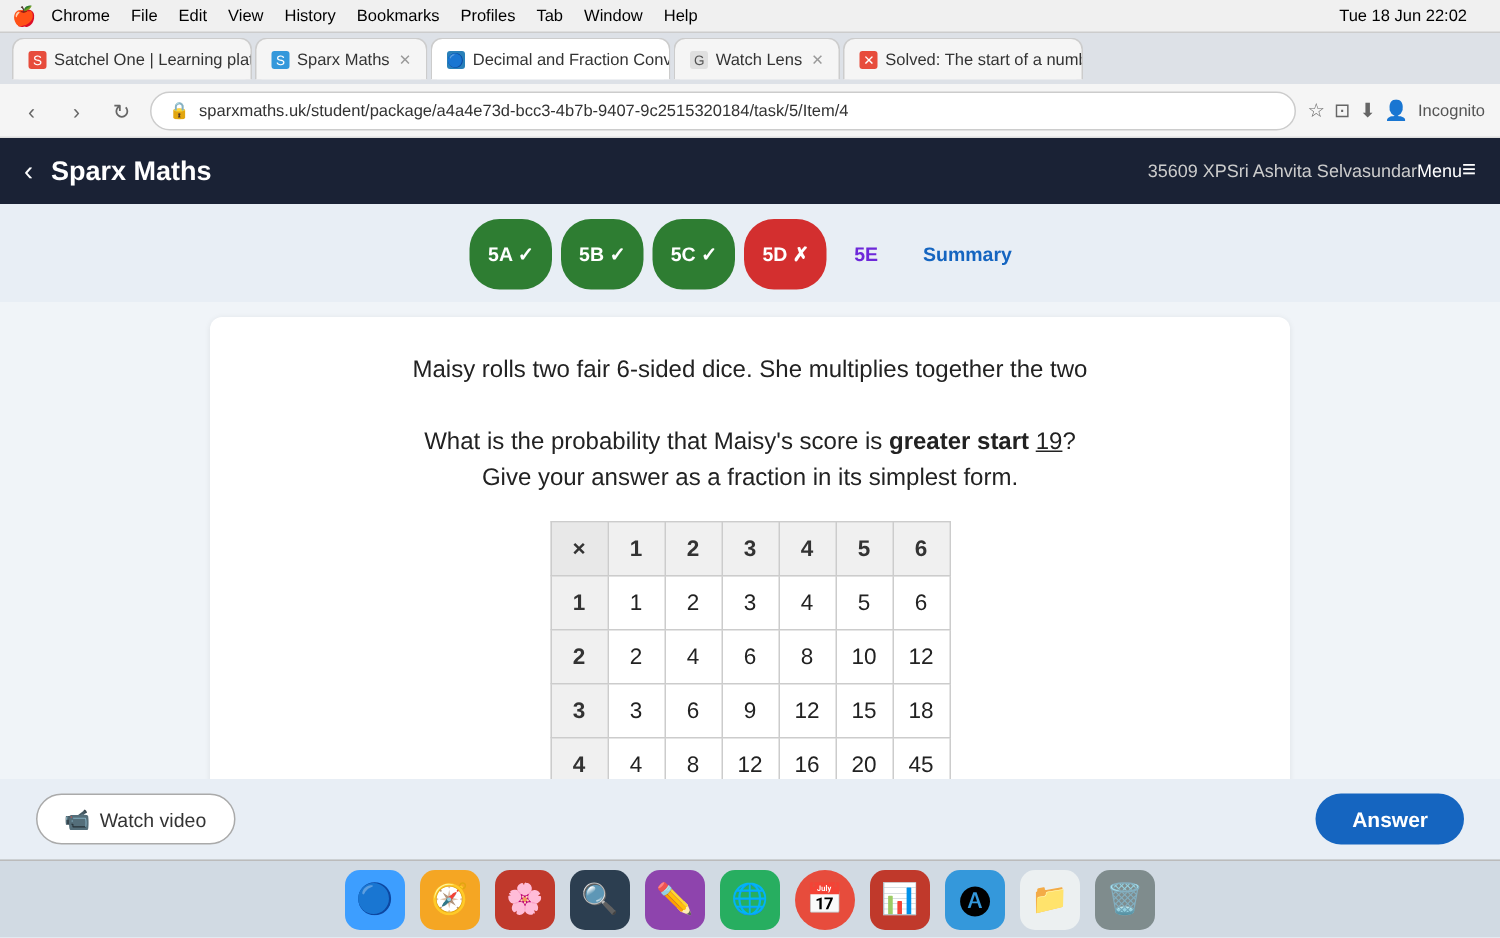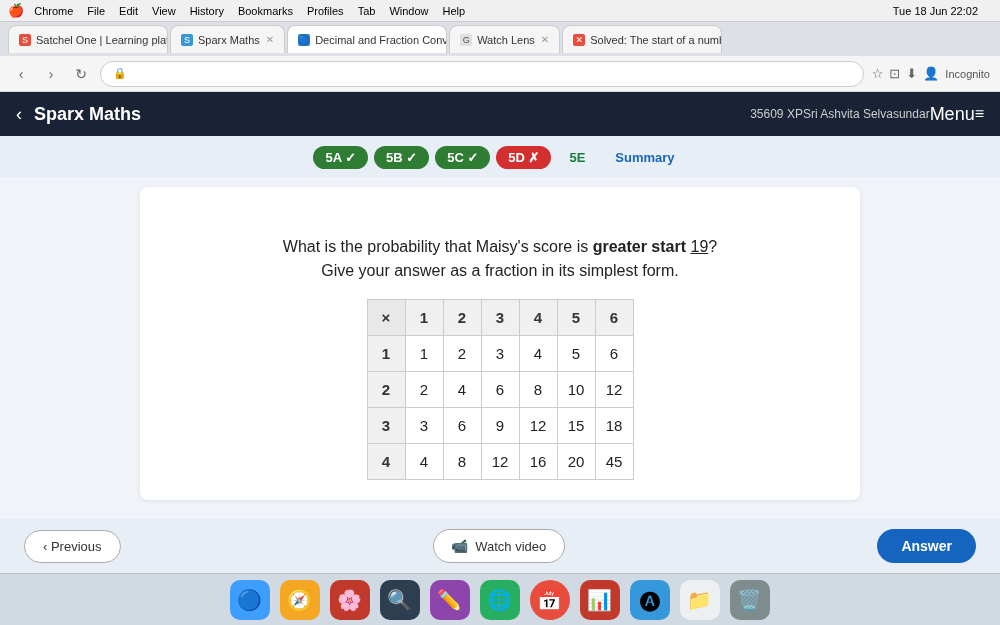--- a/index.html
+++ b/index.html
@@ -135,52 +135,52 @@
       flex: 1;
     }
     .header-right {
       display: flex;
       align-items: center;
       color: #ccc;
       font-size: 12px;
     }
     .menu-btn {
       color: #fff;
-      font-size: 18px;
+      font-size: 12px;
       cursor: pointer;
     }
 
     
     .task-tabs {
       display: flex;
       justify-content: center;
       align-items: center;
       gap: 6px;
       padding: 10px 0 8px;
       background: #e8eef5;
       flex-shrink: 0;
     }
     .task-tab {
-      padding: 4px 12px;
+      padding: 16px 12px;
       border-radius: 20px;
       font-size: 13px;
       font-weight: 600;
       cursor: pointer;
     }
     .task-tab.completed {
       background: #2e7d32;
       color: #fff;
     }
     .task-tab.failed {
       background: #d32f2f;
       color: #fff;
     }
     .task-tab.neutral {
       background: transparent;
-      color: #15803d;
+      color: #6d28d9;
     }
     .task-tab.summary {
       background: transparent;
       color: #1565c0;
       font-weight: 600;
     }
 
     
     .main-content {
       background: #f0f4f8;
@@ -352,20 +352,21 @@
 
     </div>
   </div>
 
   <div class="address-bar">
     <div class="nav-btn">‹</div>
     <div class="nav-btn">›</div>
     <div class="nav-btn">↻</div>
     <div class="url-bar">
       <span class="lock">🔒</span>
+      <span>sparxmaths.uk/student/package/a4a4e73d-bcc3-4b7b-9407-9c2515320184/task/5/Item/4</span>
     </div>
     <div class="address-actions">
       <span>☆</span>
       <span>⊡</span>
       <span>⬇</span>
       <span>👤</span>
       <span style="font-size:11px;color:#555;">Incognito</span>
     </div>
   </div>
 </div>
@@ -386,20 +387,21 @@
   <div class="task-tab completed">5B ✓</div>
   <div class="task-tab completed">5C ✓</div>
   <div class="task-tab failed">5D ✗</div>
   <div class="task-tab neutral">5E</div>
   <div class="task-tab summary">Summary</div>
 </div>
 
 <div class="main-content">
   <div class="question-card">
     <div class="question-text">
+      <p>Maisy rolls two fair 6-sided dice. She multiplies together the two</p>
       <br>
       <p>
         <span>What is the probability that Maisy's score is </span><span class="bold">greater start</span>&nbsp;<span style="text-decoration:underline;">19</span><span>?</span>
       </p>
       <p>Give your answer as a fraction in its simplest form.</p>
     </div>
     <div class="mult-table-wrapper">
       <table class="mult-table">
         <tbody>
             <tr>
@@ -448,21 +450,20 @@
           <td>45</td>
         </tr>
 
       </tbody>
         </table>
     </div>
   </div>
 </div>
 
 <div class="bottom-bar">
-  <button class="prev-btn">‹ Previous</button>
   <button class="watch-btn">
     <span class="video-icon">📹</span>
     <span>Watch video</span>
   </button>
   <button class="answer-btn">Answer</button>
 </div>
 
 <div class="dock">
   <div class="dock-icon" style="background:#3d9eff;">🔵</div>
   <div class="dock-icon" style="background:#f5a623;">🧭</div>

